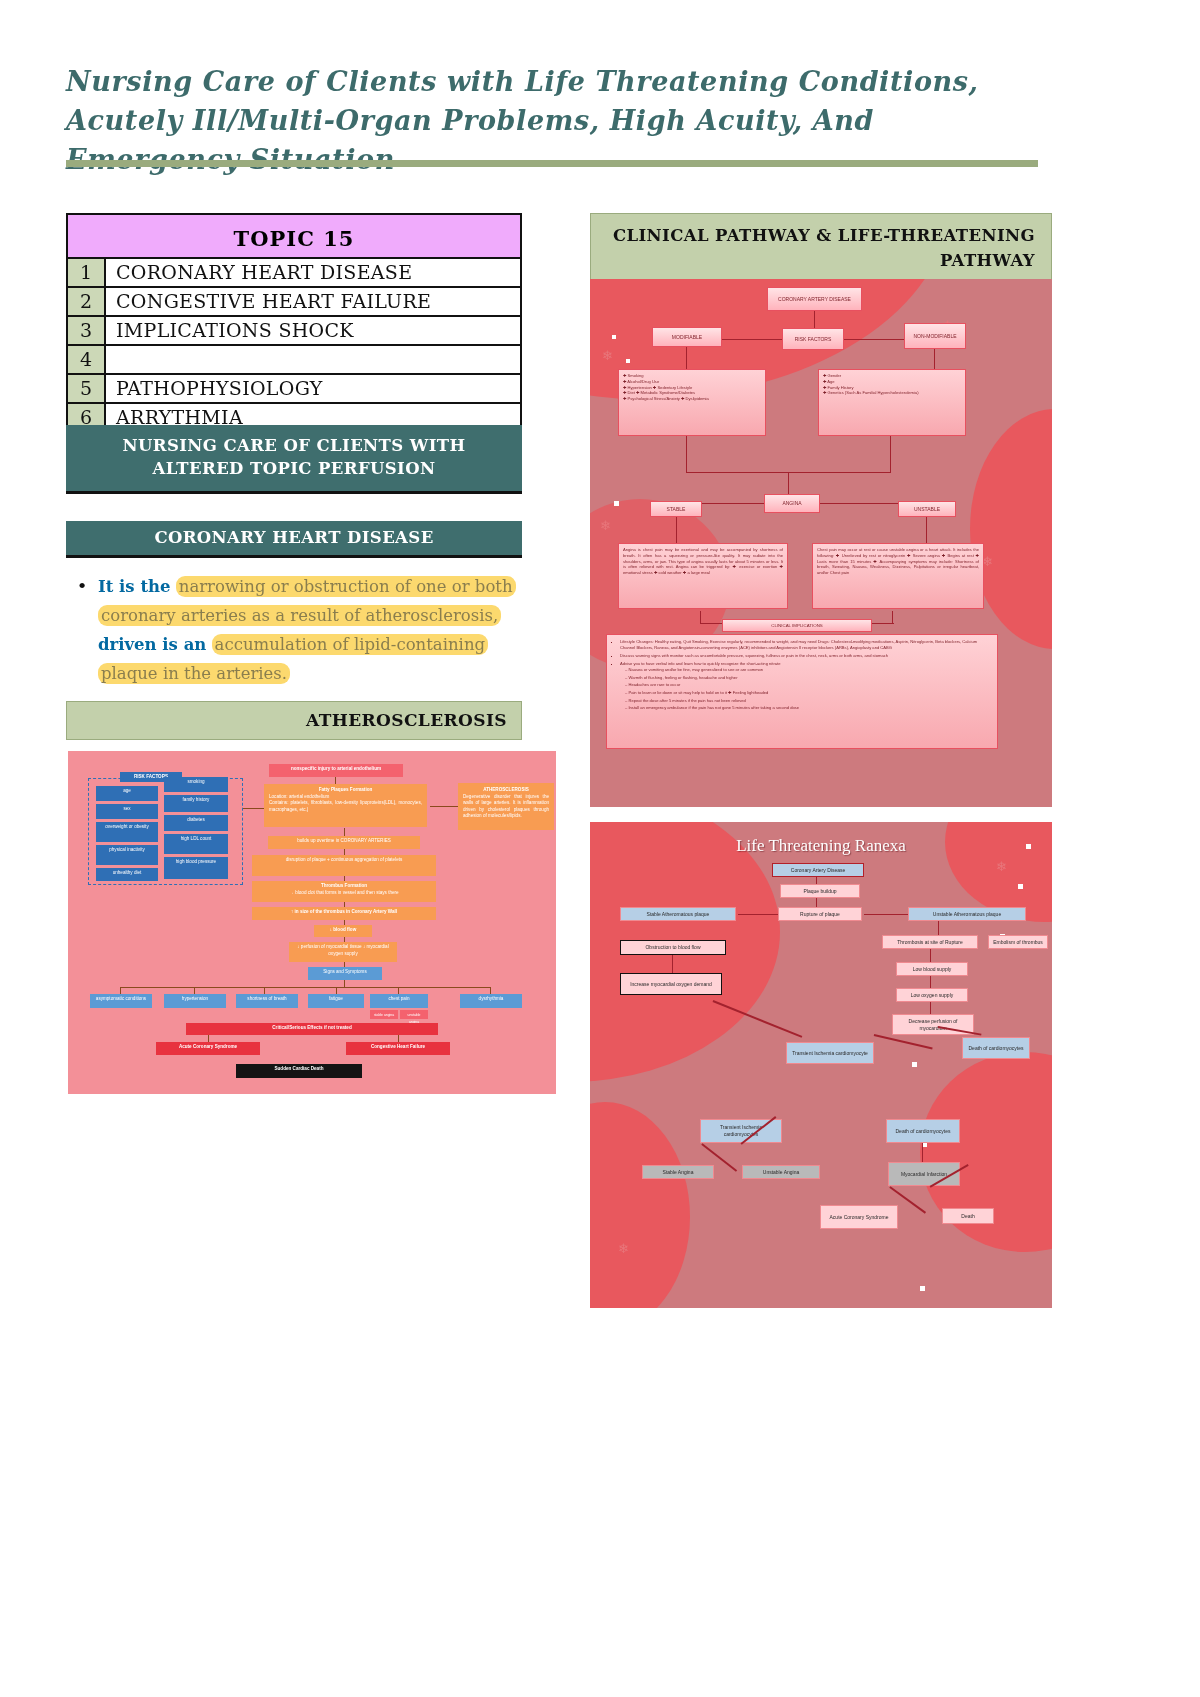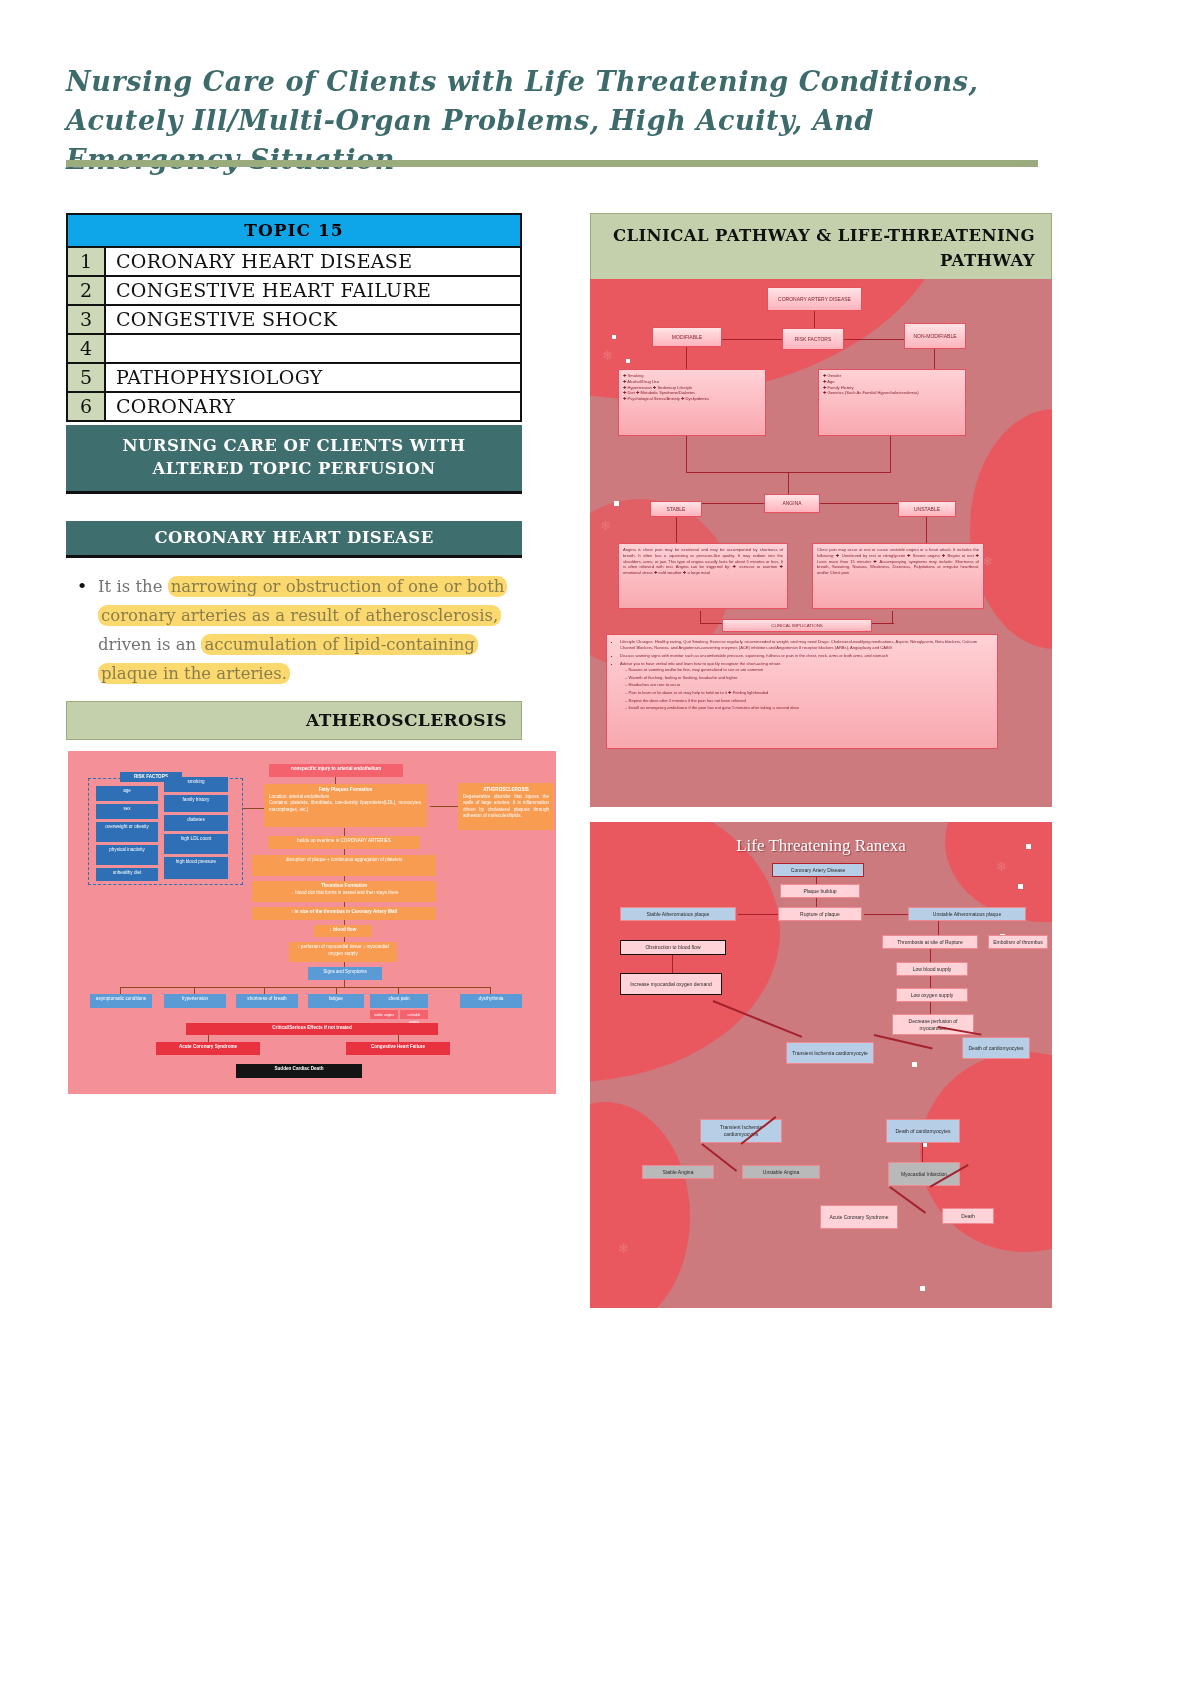--- a/index.html
+++ b/index.html
@@ -48,27 +48,27 @@
     border-bottom:3px solid #111;
   }
 
   
   .topic-table{
     position:absolute; left:66px; top:213px; width:456px;
     border:2px solid #111;
     border-collapse:collapse;
   }
   .topic-table .thead{
-    background:#0ea5e9;
+    background:#f0abfc;
     border-bottom:2px solid #111;
     text-align:center;
     font-family:"DejaVu Serif", serif;
     font-weight:bold;
-    font-size:17px;
-    padding:5px 0 6px;
+    font-size:21px;
+    padding:11px 0 6px;
     letter-spacing:1px;
   }
   .topic-row{ display:flex; border-bottom:2px solid #111; }
   .topic-row:last-child{ border-bottom:none; }
   .topic-num{
     width:38px; flex:0 0 38px;
     background:#ccd8b7;
     border-right:2px solid #111;
     text-align:center;
     font-family:"DejaVu Serif", serif;
@@ -124,21 +124,21 @@
     color:#222;
   }
   .hl{
     background:#fcd96e;
     color:#8a7e4e;
     border-radius:9px;
     padding:1px 3px;
     box-decoration-break:clone;
     -webkit-box-decoration-break:clone;
   }
-  .nohl{ color:#737373; font-weight:normal; }
+  .nohl{ color:#0369a1; font-weight:bold; }
 
   
   .diagram{
     position:absolute;
     overflow:hidden;
   }
   #patho-diagram{
     left:68px; top:751px; width:488px; height:343px;
     background:#f39098;
   }
@@ -254,32 +254,32 @@
   <div class="topic-row">
     <div class="topic-num">1</div>
     <div class="topic-label">CORONARY HEART DISEASE</div>
   </div>
   <div class="topic-row">
     <div class="topic-num">2</div>
     <div class="topic-label">CONGESTIVE HEART FAILURE</div>
   </div>
   <div class="topic-row">
     <div class="topic-num">3</div>
-    <div class="topic-label">CONGESTIVE SHOCK</div>
+    <div class="topic-label">IMPLICATIONS SHOCK</div>
   </div>
   <div class="topic-row">
     <div class="topic-num">4</div>
   </div>
   <div class="topic-row">
     <div class="topic-num">5</div>
     <div class="topic-label">PATHOPHYSIOLOGY</div>
   </div>
   <div class="topic-row">
     <div class="topic-num">6</div>
-    <div class="topic-label">CORONARY</div>
+    <div class="topic-label">ARRYTHMIA</div>
   </div>
 </div>
 
 <div id="nursing-banner" class="banner-teal">NURSING CARE OF CLIENTS WITH ALTERED TOPIC PERFUSION</div>
 <div id="chd-banner" class="banner-teal">CORONARY HEART DISEASE</div>
 
 <div class="bullet-block">
   <div class="bullet-dot">•</div>
   <div class="bullet-text"><span class="nohl">It is the</span> <span class="hl">narrowing or obstruction of one or both coronary arteries as a result of atherosclerosis,</span> <span class="nohl">driven is an</span> <span class="hl">accumulation of lipid-containing plaque in the arteries.</span></div>
 </div>

